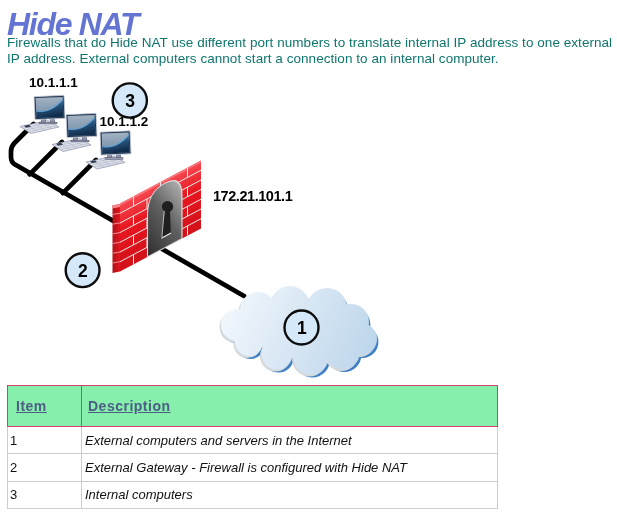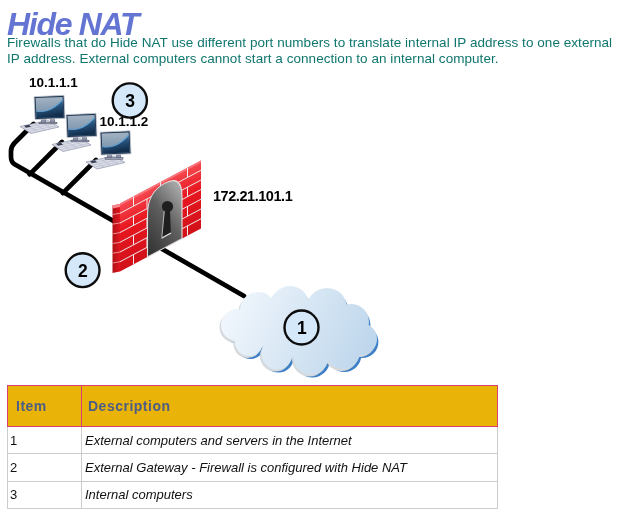--- a/index.html
+++ b/index.html
@@ -5,23 +5,23 @@
   html,body{margin:0;padding:0;background:#fff;}
   body{width:617px;height:516px;position:relative;overflow:hidden;
        font-family:"Liberation Sans",sans-serif;}
   .title{position:absolute;left:7px;top:6px;font-size:32px;font-weight:bold;
          font-style:italic;color:#6474d3;letter-spacing:-1.3px;}
   .para{position:absolute;left:7px;top:35px;font-size:13.5px;color:#0f766e;
         line-height:16px;letter-spacing:0.05px;white-space:nowrap;}
   .diag{position:absolute;left:0;top:0;}
   table.t{position:absolute;left:7px;top:385px;border-collapse:collapse;
           table-layout:fixed;width:490px;}
-  table.t th{background:#eab308;border:1px solid #d84070;color:#4d5d85;
+  table.t th{background:#86efac;border:1px solid #d84070;color:#4d5d85;
              font-size:14px;font-weight:bold;text-align:left;height:40px;padding:0;letter-spacing:0.5px;
-             vertical-align:middle;}
+             vertical-align:middle;text-decoration:underline;}
   table.t th.c1{padding-left:8px;}
   table.t th.c2{padding-left:6px;}
   table.t td{border:1px solid #ccc;font-size:13px;color:#111;height:26.3px;padding:0;
              vertical-align:middle;background:#fff;}
   table.t td.c1{padding-left:2px;}
   table.t td.c2{padding-left:3px;font-style:italic;}
 </style>
 </head>
 <body>
 <div class="title">Hide NAT</div>

